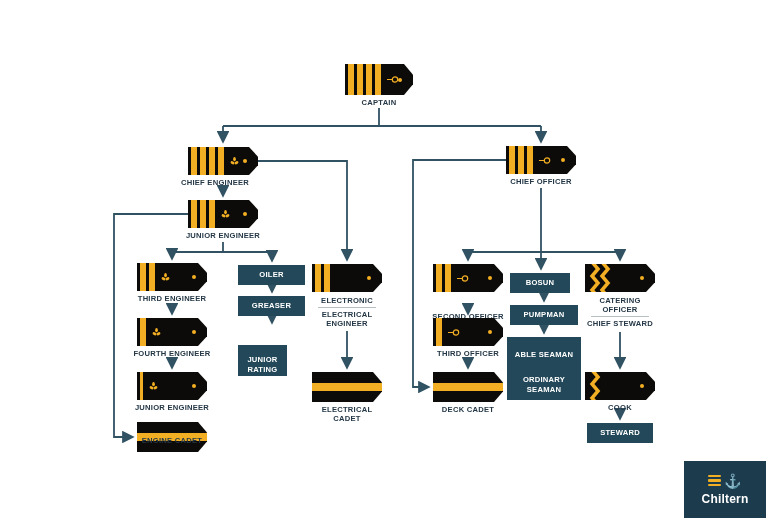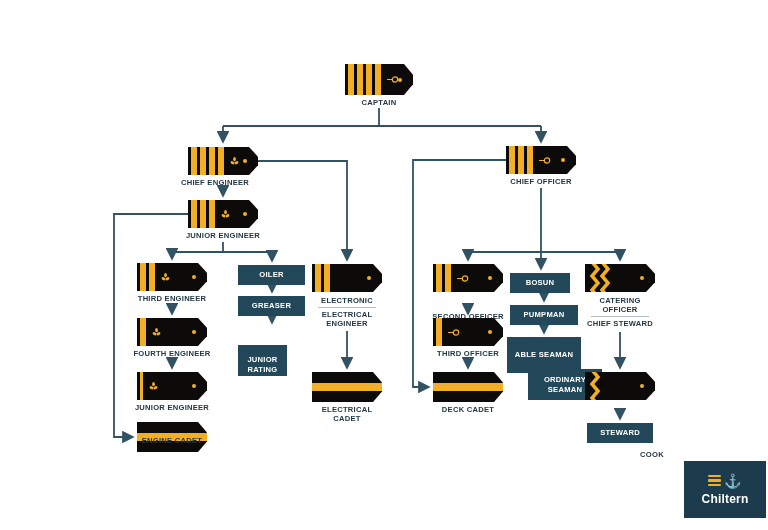--- a/index.html
+++ b/index.html
@@ -261,34 +261,34 @@
     <div class="nlabel" style="left: 423px; top: 405px; width: 90px;"><span>DECK CADET</span></div>
     <div class="nbox" style="left: 510px; top: 273px; width: 60px; height: 20px;">
       <span>BOSUN</span>
     </div>
     <div class="nbox" style="left: 510px; top: 305px; width: 68px; height: 20px;">
       <span>PUMPMAN</span>
     </div>
     <div class="nbox" style="left: 507px; top: 337px; width: 74px; height: 36px;">
       <span>ABLE SEAMAN</span>
     </div>
-    <div class="nbox" style="left: 507px; top: 369px; width: 74px; height: 31px; margin-left: 21px;">
+    <div class="nbox" style="left: 507px; top: 369px; width: 74px; height: 31px;">
       <span>ORDINARY SEAMAN</span>
     </div>
     <div class="ep" style="left: 585px; top: 264px; width: 70px; height: 28px;">
       <span class="zz"><svg width="28" height="28" viewBox="0 0 28 28">
           <polyline points="5,-2 11,5 5,12 11,19 5,26 11,33" stroke="#F2AF23" stroke-width="3.5" fill="none"></polyline>
           <polyline points="15,-2 21,5 15,12 21,19 15,26 21,33" stroke="#F2AF23" stroke-width="3.5" fill="none"></polyline>
         </svg></span>
       <span class="dot"></span>
     </div>
     <div class="nlabel" style="left: 583px; top: 296px; width: 74px;"><span>CATERING OFFICER</span><div class="ldiv"></div><span>CHIEF STEWARD</span></div>
     <div class="ep" style="left: 585px; top: 372px; width: 70px; height: 28px;">
       <span class="zz"><svg width="28" height="28" viewBox="0 0 28 28">
           <polyline points="5,-2 11,5 5,12 11,19 5,26 11,33" stroke="#F2AF23" stroke-width="3.5" fill="none"></polyline>
         </svg></span>
       <span class="dot"></span>
     </div>
-    <div class="nlabel" style="left: 607px; top: 403px; width: 90px; margin-top: 47px;"><span>COOK</span></div>
+    <div class="nlabel" style="left: 575px; top: 403px; width: 90px;"><span>COOK</span></div>
     <div class="nbox" style="left: 587px; top: 423px; width: 66px; height: 20px;">
       <span>STEWARD</span>
     </div>
   </div>
 
 </body></html>

